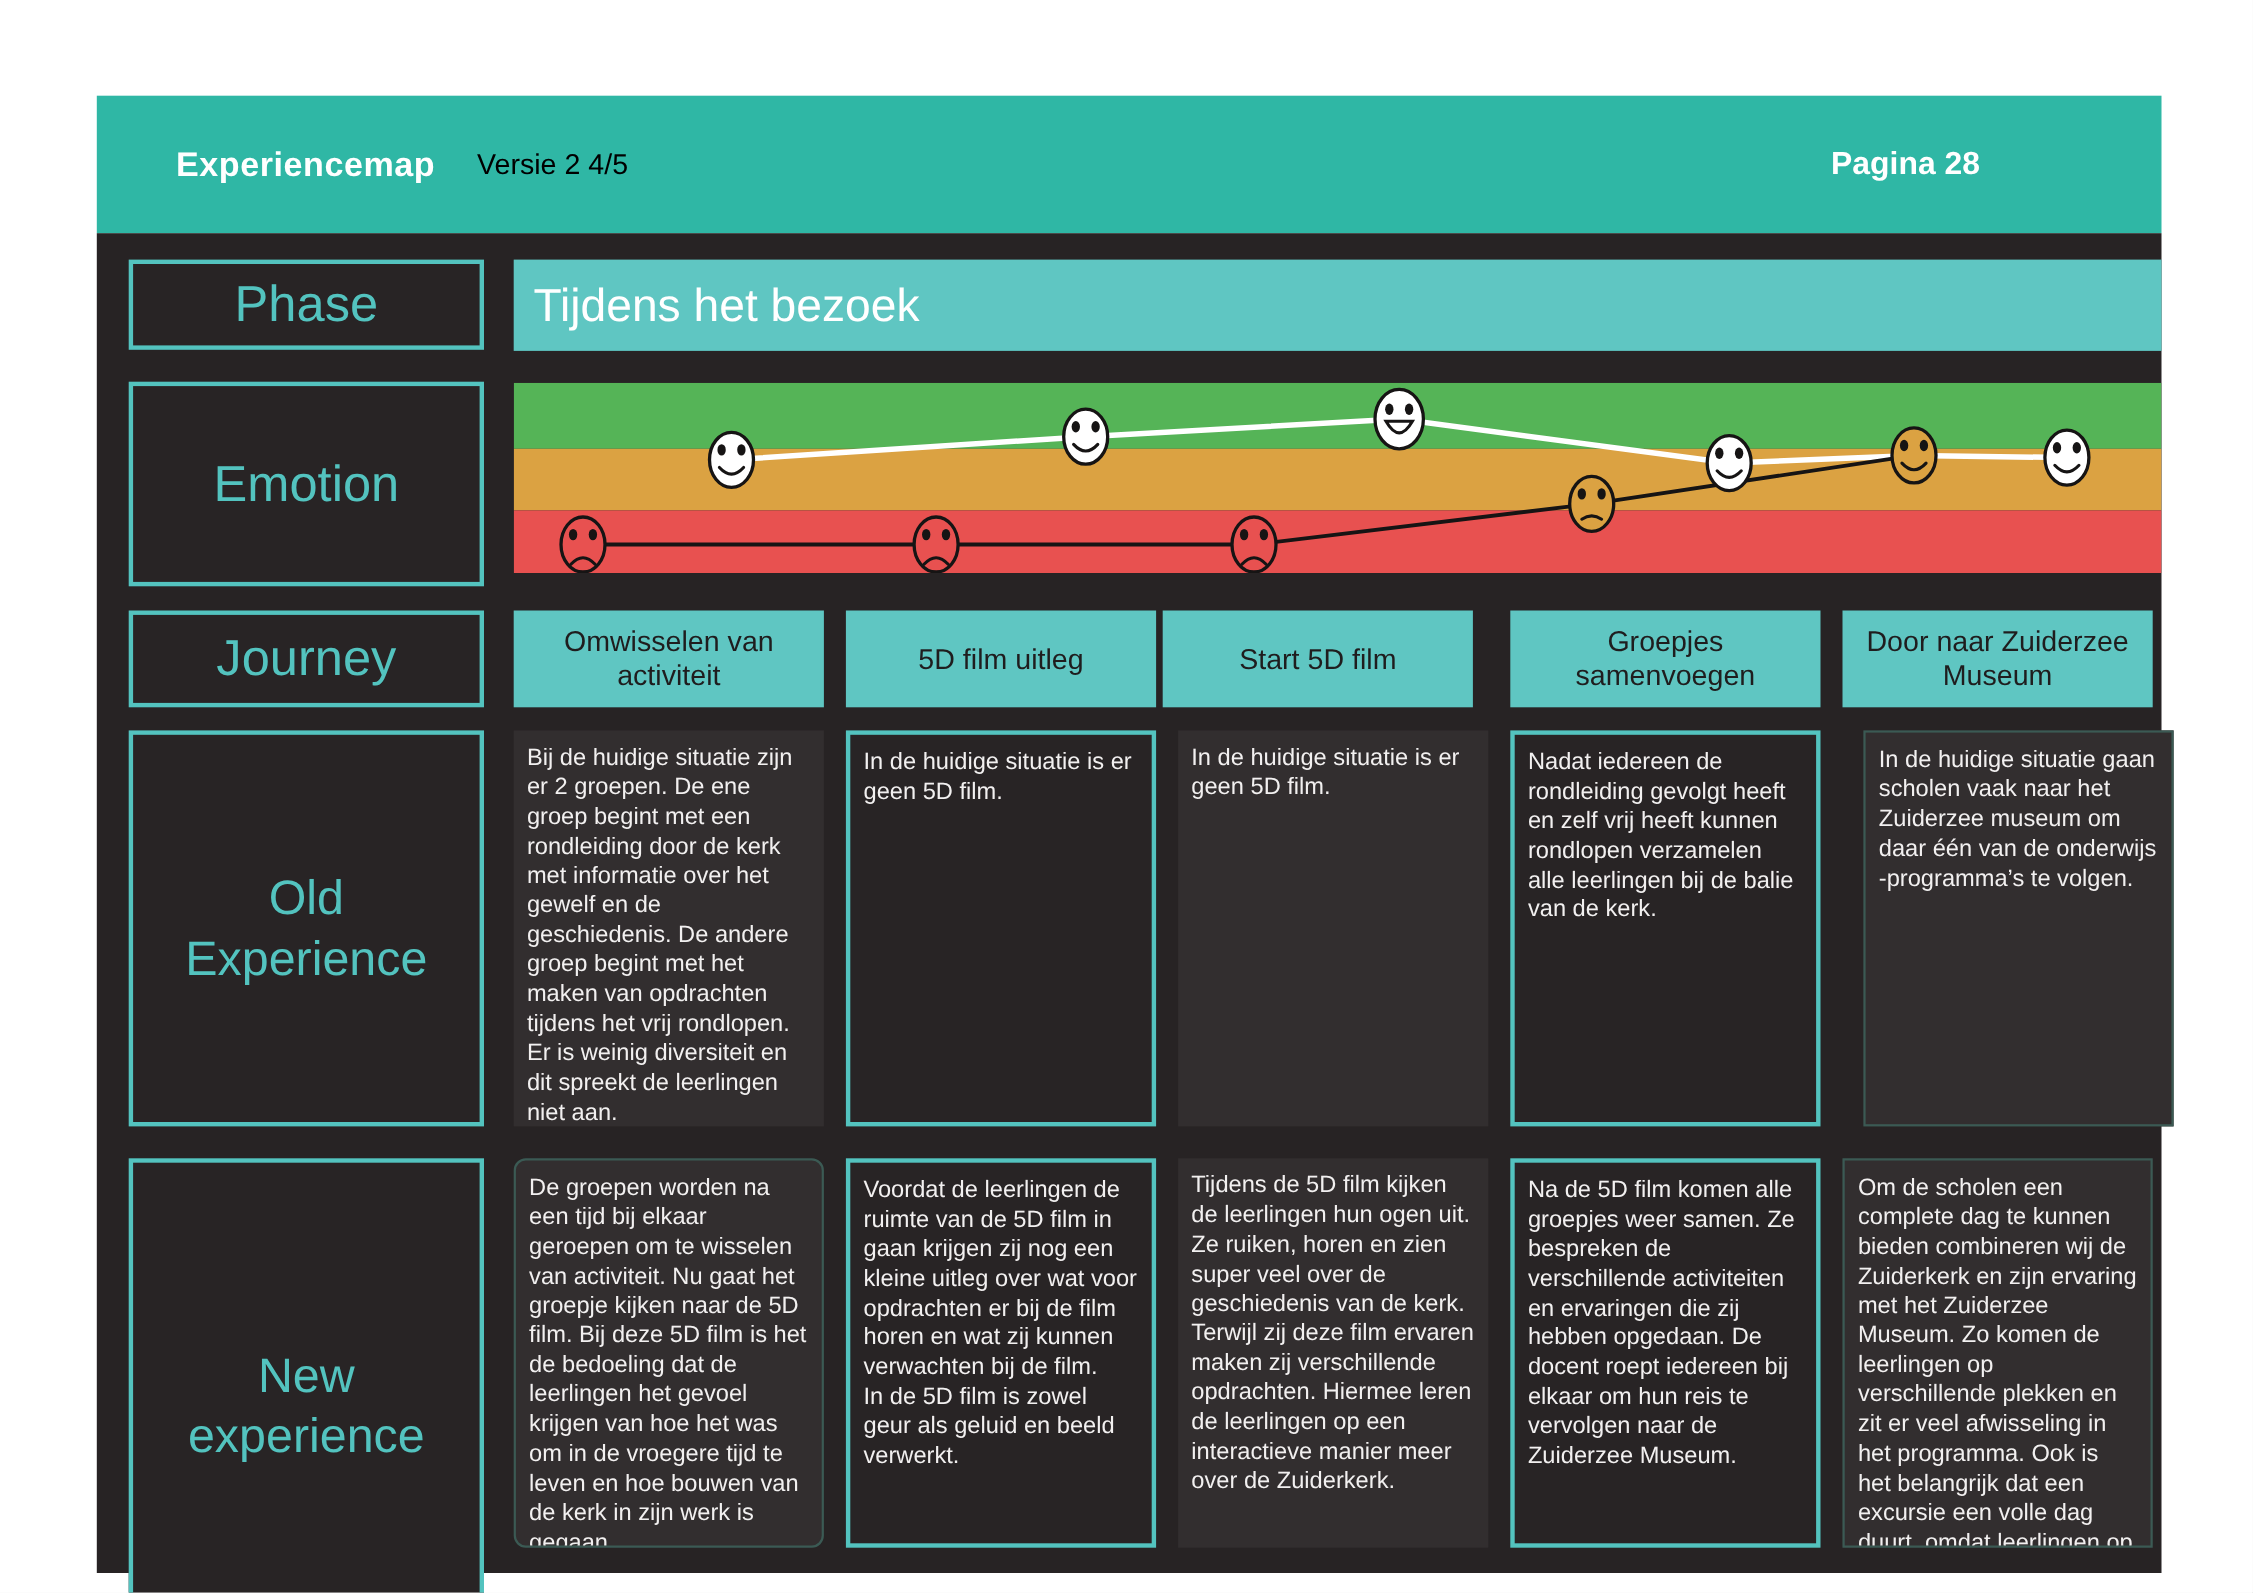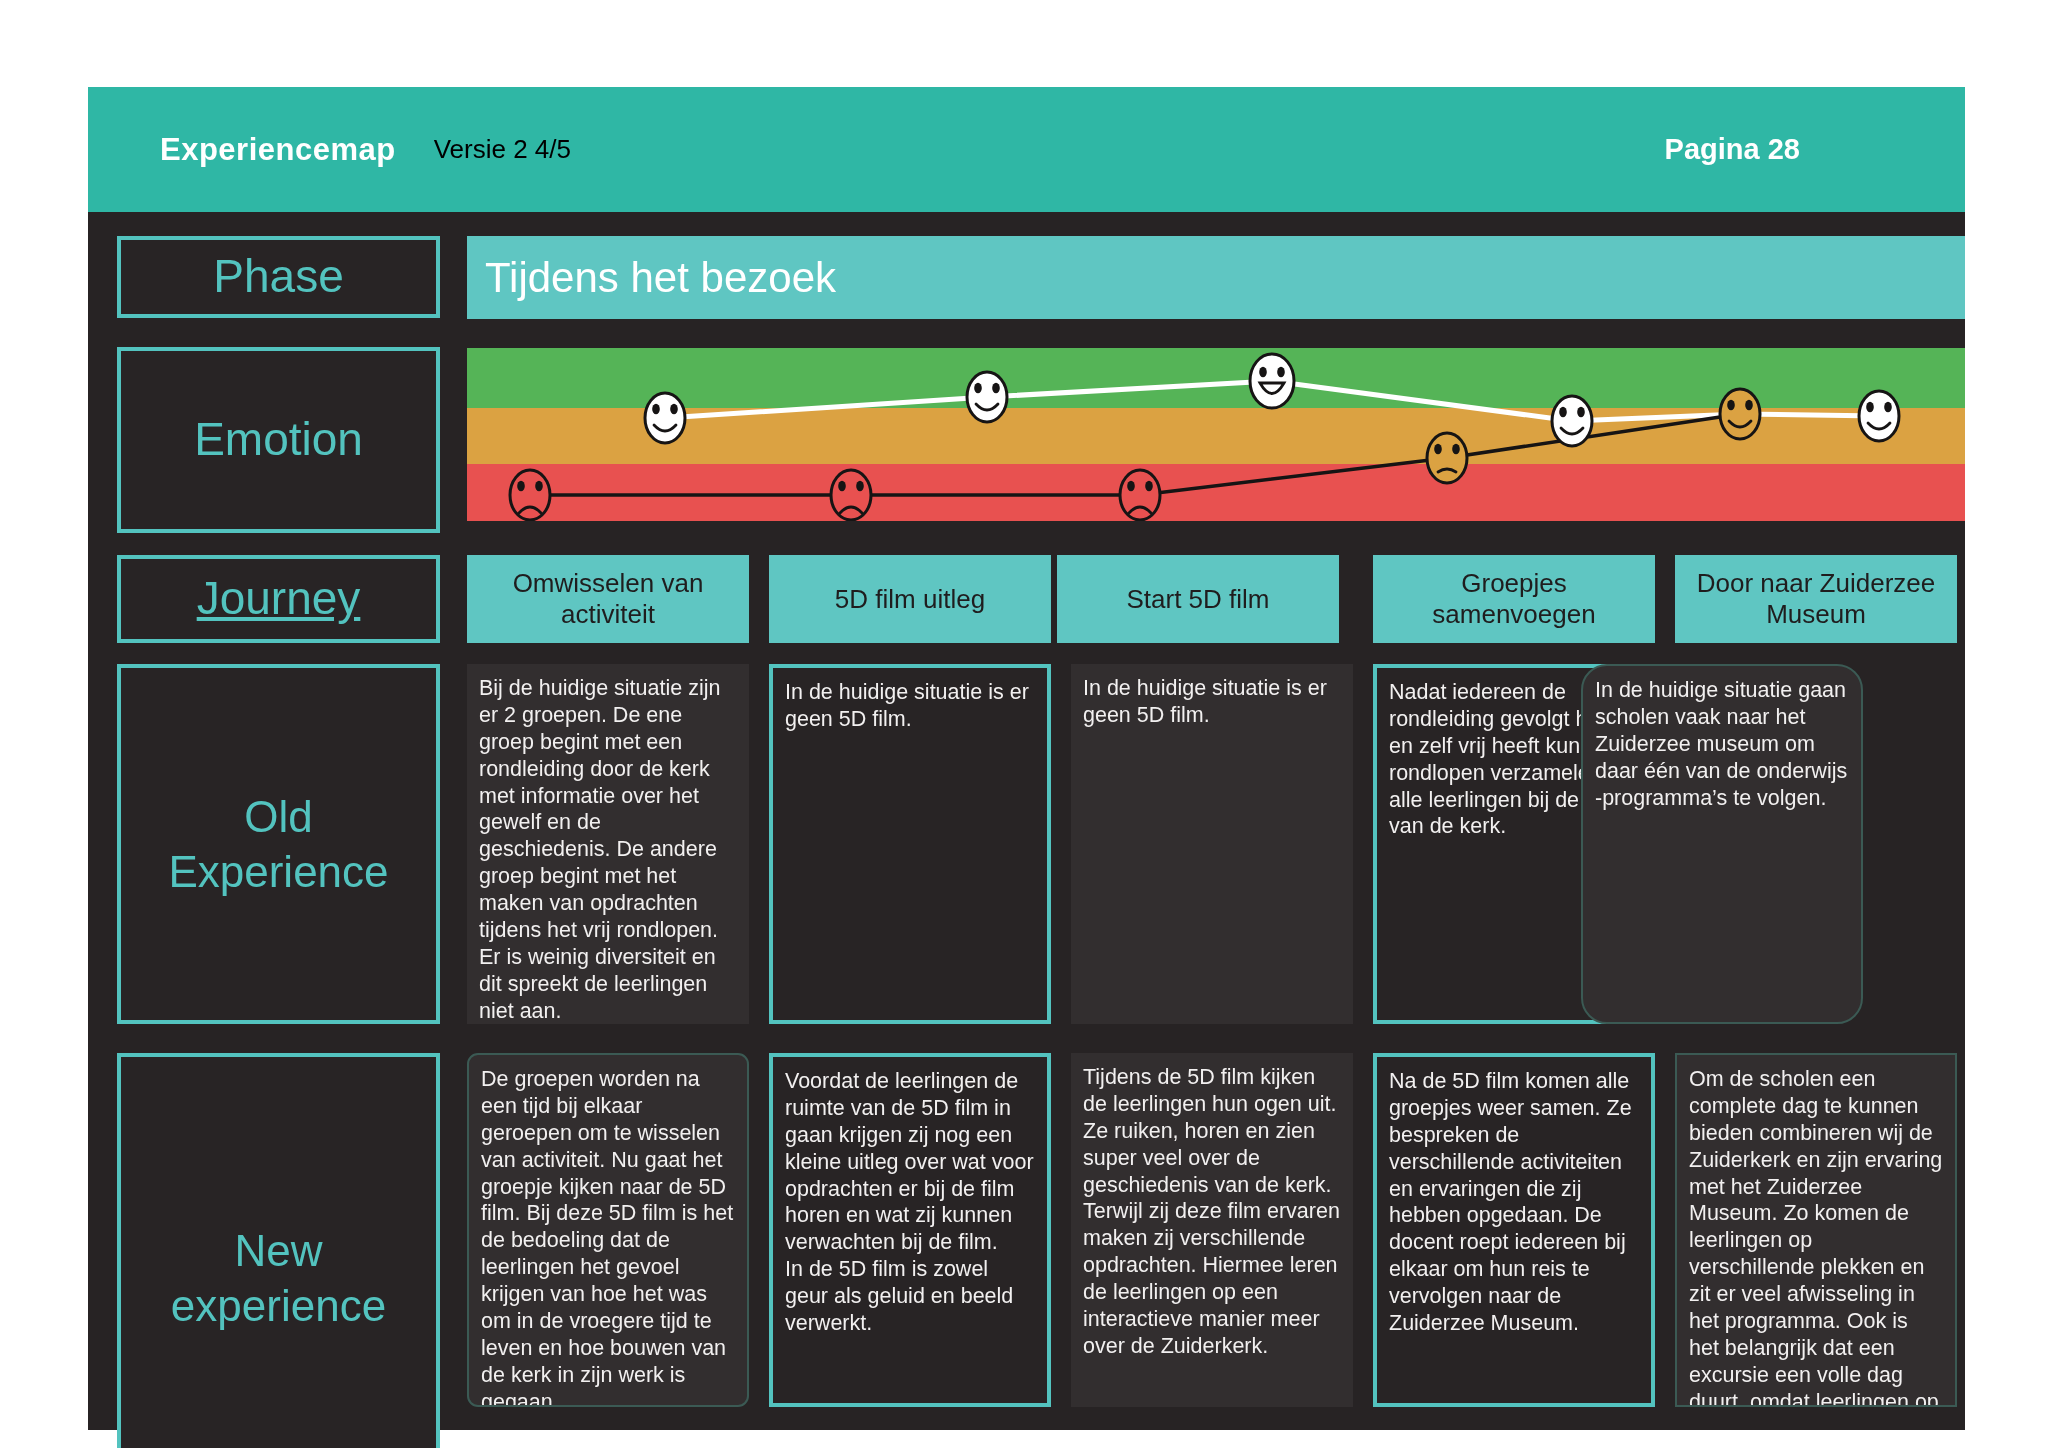--- a/index.html
+++ b/index.html
@@ -13,21 +13,21 @@
   .pagenum{color:#fff;font-weight:bold;font-size:29px;margin-left:auto;margin-right:165px;}
   
   .canvas{position:absolute;left:88px;top:212px;width:1877px;height:1218px;background:var(--canvas-dark);}
   
   .label-box{position:absolute;left:29px;width:323px;border:4px solid var(--teal-accent);
              background:var(--card-dark);display:flex;align-items:center;justify-content:center;
              color:var(--teal-accent);text-align:center;box-sizing:border-box;
              font-size:46px;white-space:pre-line;line-height:1.25;}
   .lb-phase{top:24px;height:82px;}
   .lb-emotion{top:135px;height:186px;}
-  .lb-journey{top:343px;height:88px;text-decoration:underline;}
+  .lb-journey{top:343px;height:88px;}
   .lb-old{top:452px;height:360px;font-size:44px;}
   .lb-new{top:841px;height:450px;font-size:44px;}
   
   .phase-bar{position:absolute;left:379px;top:24px;width:1498px;height:83px;background:var(--light-teal);
              display:flex;align-items:center;color:#fff;font-size:42px;padding-left:18px;box-sizing:border-box;}
   
   .emotion-wrap{position:absolute;left:379px;top:136px;width:1498px;height:173px;}
   
   .jstep{position:absolute;top:343px;width:282px;height:88px;background:var(--light-teal);
          color:var(--text-dark);display:flex;align-items:center;justify-content:center;text-align:center;
@@ -152,21 +152,21 @@
         <div class="jstep" style="left: 1285px;">Groepjes
 samenvoegen</div>
         <div class="jstep" style="left: 1587px;">Door naar Zuiderzee
 Museum</div>
       </div>
     <div id="old-row">
         <div class="card old-card" style="left: 379px;">Bij de huidige situatie zijn er 2 groepen. De ene groep begint met een rondleiding door de kerk met informatie over het gewelf en de geschiedenis. De andere groep begint met het maken van opdrachten tijdens het vrij rondlopen. Er is weinig diversiteit en dit spreekt de leerlingen niet aan.</div>
         <div class="card old-card outlined" style="left: 681px;">In de huidige situatie is er geen 5D film.</div>
         <div class="card old-card" style="left: 983px;">In de huidige situatie is er geen 5D film.</div>
         <div class="card old-card outlined" style="left: 1285px;">Nadat iedereen de rondleiding gevolgt heeft en zelf vrij heeft kunnen rondlopen verzamelen alle leerlingen bij de balie van de kerk.</div>
-        <div class="card old-card subtle" style="left: 1493px; border-radius: 26px;">In de huidige situatie gaan scholen vaak naar het Zuiderzee museum om daar één van de onderwijs -programma’s te volgen.</div>
+        <div class="card old-card subtle" style="left: 1606px;">In de huidige situatie gaan scholen vaak naar het Zuiderzee museum om daar één van de onderwijs -programma’s te volgen.</div>
       </div>
     <div id="new-row">
         <div class="card new-card subtle" style="left: 379px; border-radius: 11px;">De groepen worden na een tijd bij elkaar geroepen om te wisselen van activiteit. Nu gaat het groepje kijken naar de 5D film. Bij deze 5D film is het de bedoeling dat de leerlingen het gevoel krijgen van hoe het was om in de vroegere tijd te leven en hoe bouwen van de kerk in zijn werk is gegaan.</div>
         <div class="card new-card outlined" style="left: 681px;">Voordat de leerlingen de ruimte van de 5D film in gaan krijgen zij nog een kleine uitleg over wat voor opdrachten er bij de film horen en wat zij kunnen verwachten bij de film.
 In de 5D film is zowel geur als geluid en beeld verwerkt.</div>
         <div class="card new-card" style="left: 983px;">Tijdens de 5D film kijken de leerlingen hun ogen uit. Ze ruiken, horen en zien super veel over de geschiedenis van de kerk. Terwijl zij deze film ervaren maken zij verschillende opdrachten. Hiermee leren de leerlingen op een interactieve manier meer over de Zuiderkerk.</div>
         <div class="card new-card outlined" style="left: 1285px;">Na de 5D film komen alle groepjes weer samen. Ze bespreken de verschillende activiteiten en ervaringen die zij hebben opgedaan. De docent roept iedereen bij elkaar om hun reis te vervolgen naar de Zuiderzee Museum.</div>
         <div class="card new-card subtle" style="left: 1587px;">Om de scholen een complete dag te kunnen bieden combineren wij de Zuiderkerk en zijn ervaring met het Zuiderzee Museum. Zo komen de leerlingen op verschillende plekken en zit er veel afwisseling in het programma. Ook is het belangrijk dat een excursie een volle dag duurt, omdat leerlingen op zo’n dag geen lessen hebben.</div>
       </div>
 

